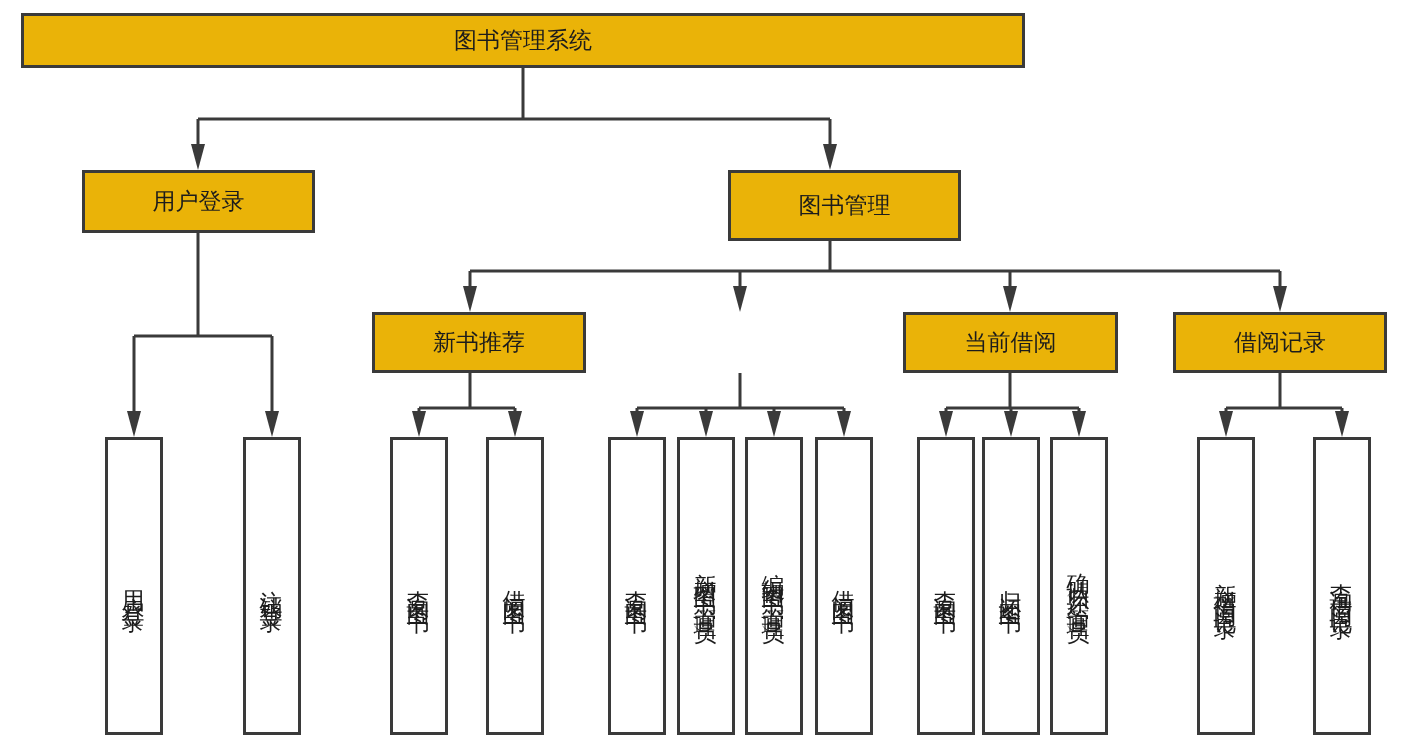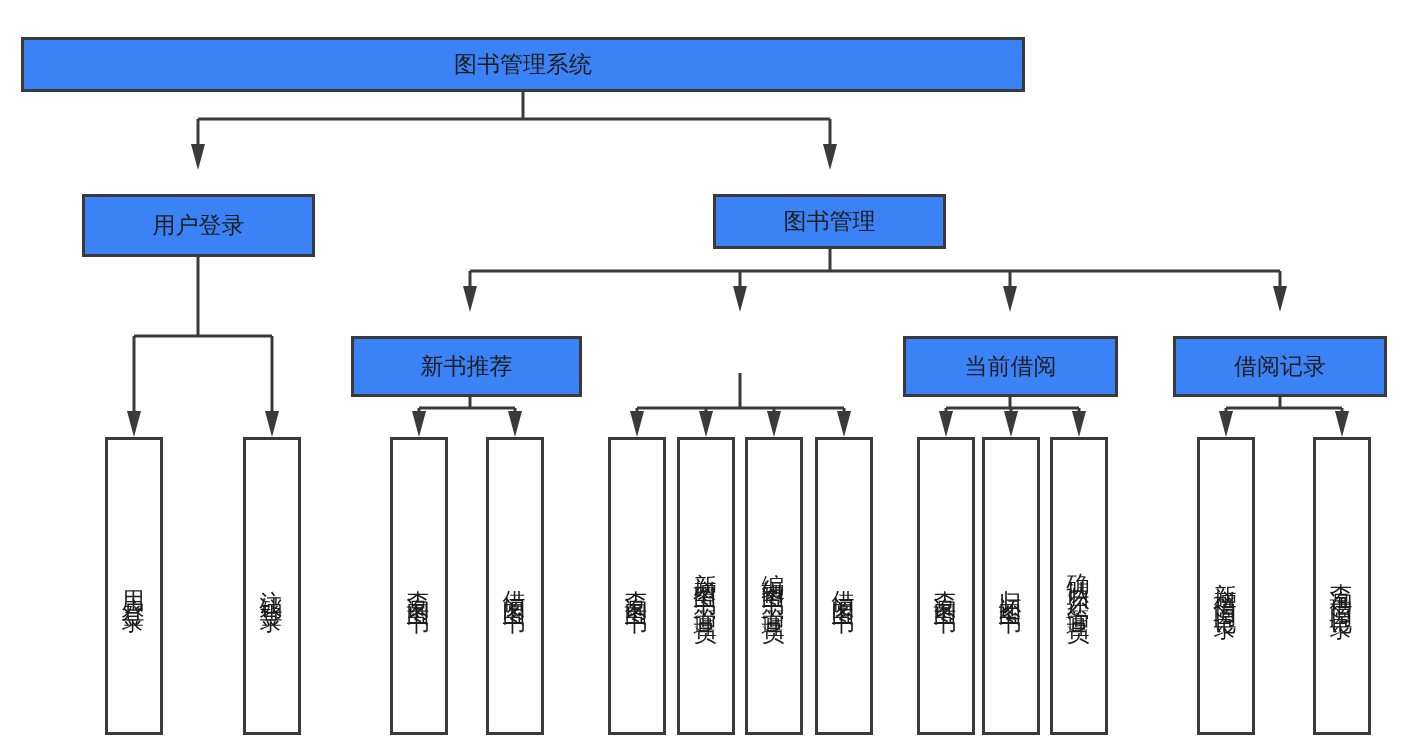--- a/index.html
+++ b/index.html
@@ -13,25 +13,24 @@
   .canvas{
     position:relative;
     width:1405px;height:747px;
     background:var(--bg);
     overflow:hidden;
   }
   .connectors{position:absolute;left:0;top:0;}
   .hbox{
     position:absolute;
     border:3px solid var(--line);
-    background:#3b82f6;
+    background:#eab308;
     display:flex;align-items:center;justify-content:center;
     font-size:23px;color:var(--text);
     white-space:nowrap;
-    margin-top:24px;
   }
   .vbox{
     position:absolute;
     top:437px;width:58px;height:298px;
     border:3px solid var(--line);
     background:#fff;
     writing-mode:vertical-rl;
     display:flex;align-items:center;justify-content:center;
     font-size:23px;letter-spacing:7px;color:var(--text);
   }
@@ -75,23 +74,23 @@
       <polygon points="1004,411 1018,411 1011,437"></polygon>
       <polygon points="1072,411 1086,411 1079,437"></polygon>
       <polygon points="1219,411 1233,411 1226,437"></polygon>
       <polygon points="1335,411 1349,411 1342,437"></polygon>
     </g>
   </svg>
 
   <div class="hbox" style="left:21px;top:13px;width:1004px;height:55px">图书管理系统</div>
 
   <div class="hbox" style="left:82px;top:170px;width:233px;height:63px">用户登录</div>
-  <div class="hbox" style="left:713px;top:170px;width:233px;height:55px">图书管理</div>
+  <div class="hbox" style="left:728px;top:170px;width:233px;height:71px">图书管理</div>
 
-  <div class="hbox" style="left:351px;top:312px;width:231px;height:61px">新书推荐</div>
+  <div class="hbox" style="left:372px;top:312px;width:214px;height:61px">新书推荐</div>
   <div class="hbox" style="left:903px;top:312px;width:215px;height:61px">当前借阅</div>
   <div class="hbox" style="left:1173px;top:312px;width:214px;height:61px">借阅记录</div>
 
   <div class="vbox" style="left:105px">用户登录</div>
   <div class="vbox" style="left:243px">注销登录</div>
 
   <div class="vbox" style="left:390px">查询图书</div>
   <div class="vbox" style="left:486px">借阅图书</div>
 
   <div class="vbox" style="left:608px">查询图书</div>

